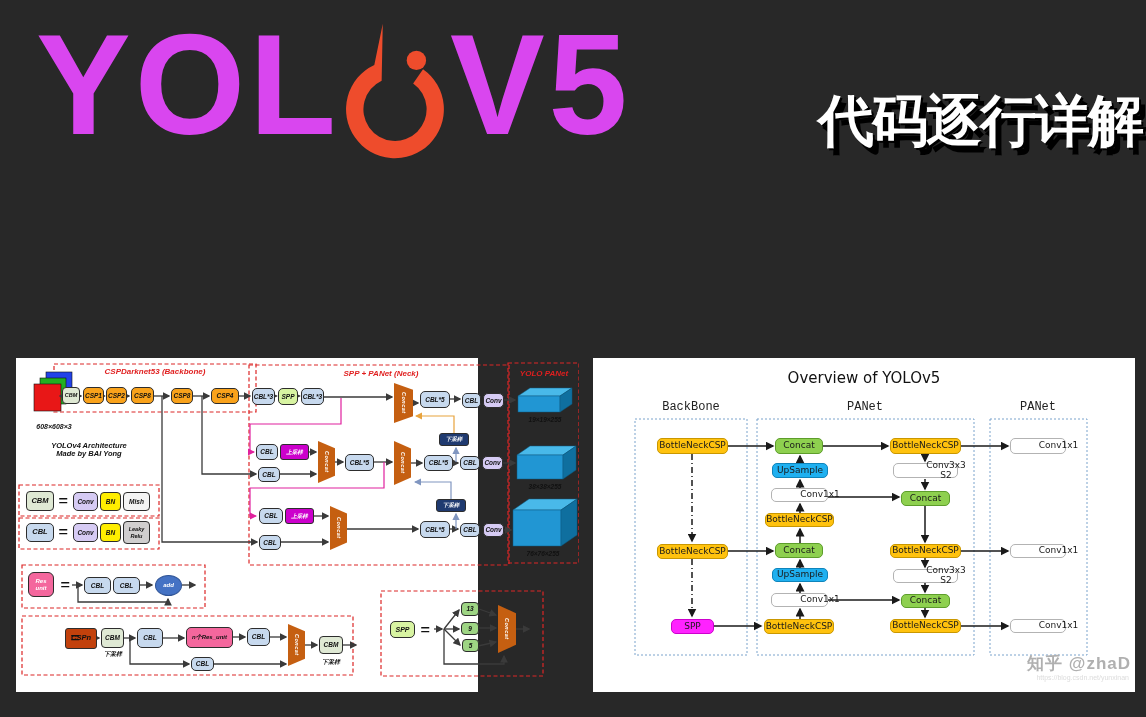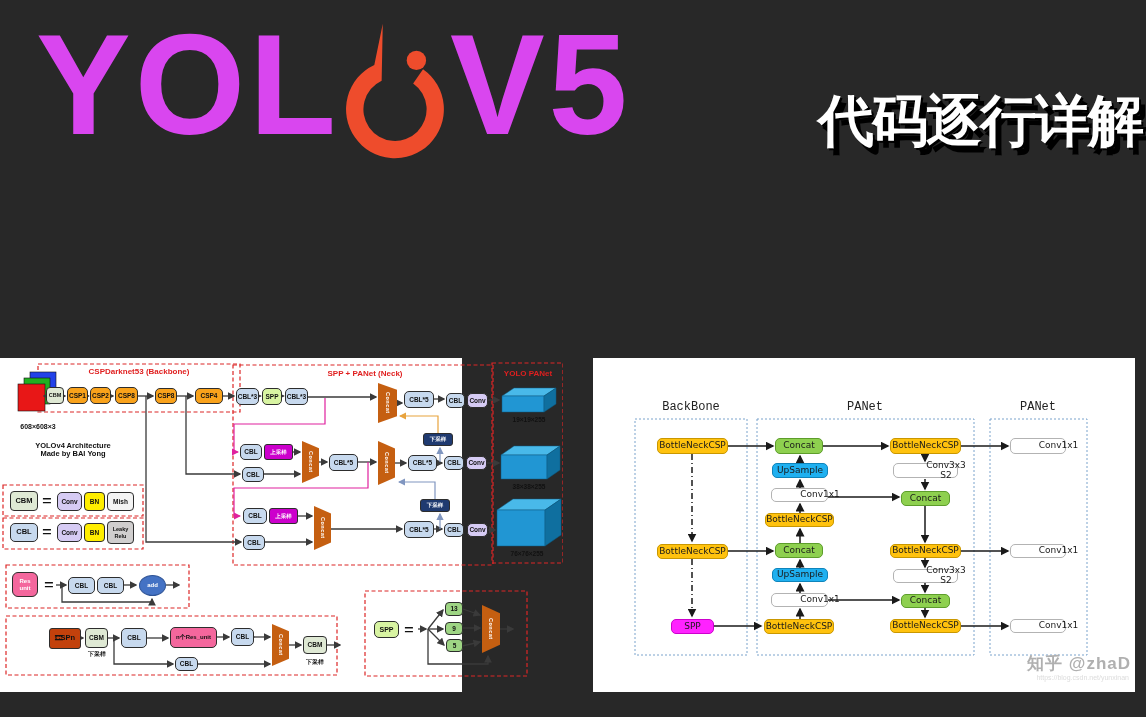--- a/index.html
+++ b/index.html
@@ -10,21 +10,21 @@
   .big-title{position:absolute;left:36px;top:14px;display:flex;align-items:flex-start;
     color:#d946ef;font-weight:bold;font-size:142px;line-height:1;letter-spacing:4px;}
   .big-title .logo{width:106px;height:150px;margin:4px 2px 0 2px;}
   .cn1{position:absolute;left:818px;top:84px;font-size:56px;font-weight:bold;color:#fff;
     letter-spacing:-2px;text-shadow:6px 7px 0 #000,2px 2px 0 #000;white-space:nowrap;}
   .cn2{position:absolute;left:248px;top:206px;font-size:104px;font-weight:bold;color:#fff;
     letter-spacing:3px;text-shadow:7px 8px 0 #000,2px 2px 0 #000;white-space:nowrap;}
 
   
   .panel{position:absolute;top:358px;height:334px;background:#ffffff;}
-  #left-panel{left:0;width:462px;}
+  #left-panel{left:16px;width:462px;font-style:italic;}
   #right-panel{left:593px;width:542px;}
   svg.layer{position:absolute;left:0;top:0;z-index:1;}
 
   
   .node{position:absolute;z-index:2;display:flex;align-items:center;justify-content:center;
     text-align:center;box-sizing:border-box;font-weight:bold;font-size:6.5px;color:#111;
     border:1px solid #2d2d2d;border-radius:4px;line-height:1.1;white-space:pre-line;}
   .cbm{background:#dfe9d4;}
   .csp{background:#f9a21b;border-radius:5px;}
   .cspn{background:#c2410c;border-radius:3px;margin-left:36px;}
@@ -259,20 +259,21 @@
         <div class="node  sppg" style="left: 374px; top: 263px; width: 25px; height: 17px; font-size: 7px;">SPP</div>
         <div class="node  eq" style="left: 402px; top: 262px; width: 14px; height: 20px;">=</div>
         <div class="node  sppg2" style="left: 445px; top: 244px; width: 18px; height: 14px;">13</div>
         <div class="node  sppg2" style="left: 445px; top: 264px; width: 18px; height: 13px;">9</div>
         <div class="node  sppg2" style="left: 446px; top: 281px; width: 17px; height: 13px;">5</div>
         <div class="node  trap" style="left: 482px; top: 247px; width: 18px; height: 48px;">Concat</div>
       </div>
   </section>
 
   <section class="panel" id="right-panel">
+    <div class="rdia-title">Overview of YOLOv5</div>
     <div class="colhead" style="left:53px">BackBone</div>
     <div class="colhead" style="left:227px">PANet</div>
     <div class="colhead" style="left:400px">PANet</div>
 
     <svg class="layer" width="542" height="334">
       <defs>
         <marker id="mK" markerWidth="6" markerHeight="6" refX="5" refY="3" orient="auto">
             <path d="M0,0 L6,3 L0,6 Z" fill="#1a1a1a"></path>
           </marker>
       </defs>

